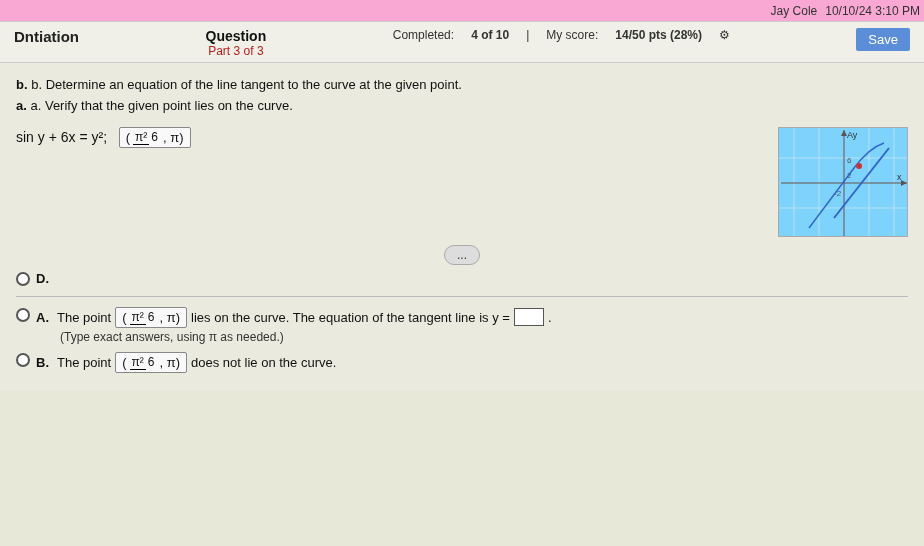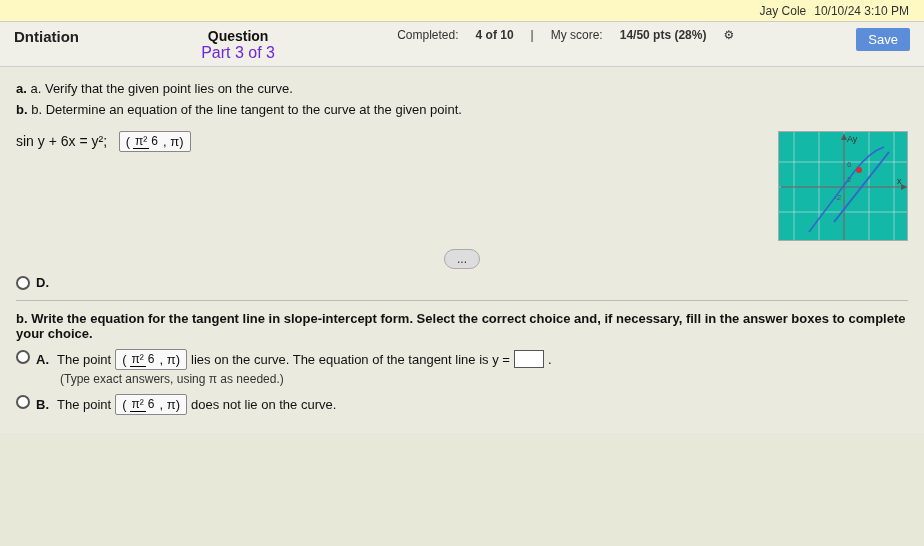--- a/index.html
+++ b/index.html
@@ -5,26 +5,26 @@
     * { box-sizing: border-box; margin: 0; padding: 0; }
     body {
       font-family: Arial, sans-serif;
       background: #e8e8d8;
       width: 924px;
       min-height: 546px;
       font-size: 13px;
       color: #111;
     }
     .top-bar {
-      background: #fef9c3;
+      background: #f9a8d4;
       border-bottom: 1px solid #ccc;
       display: flex;
       align-items: center;
       justify-content: space-between;
-      padding: 2px 15px;
+      padding: 2px 4px;
       height: 22px;
     }
     .top-bar-left {
       font-size: 12px;
       color: #333;
     }
     .top-bar-right {
       font-size: 12px;
       color: #333;
       display: flex;
@@ -45,22 +45,22 @@
       color: #222;
     }
     .header-center {
       text-align: center;
     }
     .header-center .question-label {
       font-weight: bold;
       font-size: 14px;
     }
     .header-center .part-label {
-      font-size: 16px;
-      color: #6d28d9;
+      font-size: 12px;
+      color: #b91c1c;
     }
     .header-mid-right {
       font-size: 12px;
       color: #333;
       display: flex;
       align-items: flex-start;
       gap: 17px;
     }
     .header-mid-right .bold { font-weight: bold; }
     .save-btn {
@@ -95,21 +95,21 @@
       gap: 6px;
       text-align: right;
     }
     .eq-text {
       font-size: 14px;
     }
     .graph-box {
       width: 130px;
       height: 110px;
       border: 1px solid #aaa;
-      background: #14b8a6;
+      background: #7dd3fc;
       position: relative;
       overflow: hidden;
     }
     .separator-row {
       display: flex;
       justify-content: center;
       margin: 6px 0;
     }
     .ellipsis-btn {
       background: #ddd;
@@ -216,22 +216,22 @@
     <span>My score:</span>
     <span class="bold">14/50 pts (28%)</span>
     <span style="cursor:pointer;">⚙</span>
   </div>
   <button class="save-btn">Save</button>
 </div>
 
 <div class="main-content">
 
   <div class="instructions">
+    <div><b>b.</b> <span>b. Determine an equation of the line tangent to the curve at the given point.</span></div>
     <div><b>a.</b> <span>a. Verify that the given point lies on the curve.</span></div>
-    <div><b>b.</b> <span>b. Determine an equation of the line tangent to the curve at the given point.</span></div>
   </div>
 
   <div class="equation-graph-row">
     <div class="equation-block">
       <span class="eq-text">
         sin y + 6x = y²;&nbsp;&nbsp;
         <span class="math-point">
           <span>(</span>
           <span class="frac">
             <span class="num">π²</span>
@@ -281,23 +281,20 @@
     <button class="ellipsis-btn">...</button>
   </div>
 
   <div class="option-row">
     <span class="radio-circle"></span>
     <span class="option-label">D.</span>
   </div>
 
   <hr class="divider">
 
-  <div class="part-b-label">
-    <span>b. Write the equation for the tangent line in slope-intercept form. Select the correct choice and, if necessary, fill in the answer boxes to complete your choice.</span>
-  </div>
 
   <div class="option-row">
     <span class="radio-circle"></span>
     <div>
       <div style="display:flex;align-items:center;gap:4px;flex-wrap:wrap;">
         <span class="option-label">A.</span>
         <span>The point</span>
         <span class="math-point">
           <span>(</span>
           <span class="frac">

